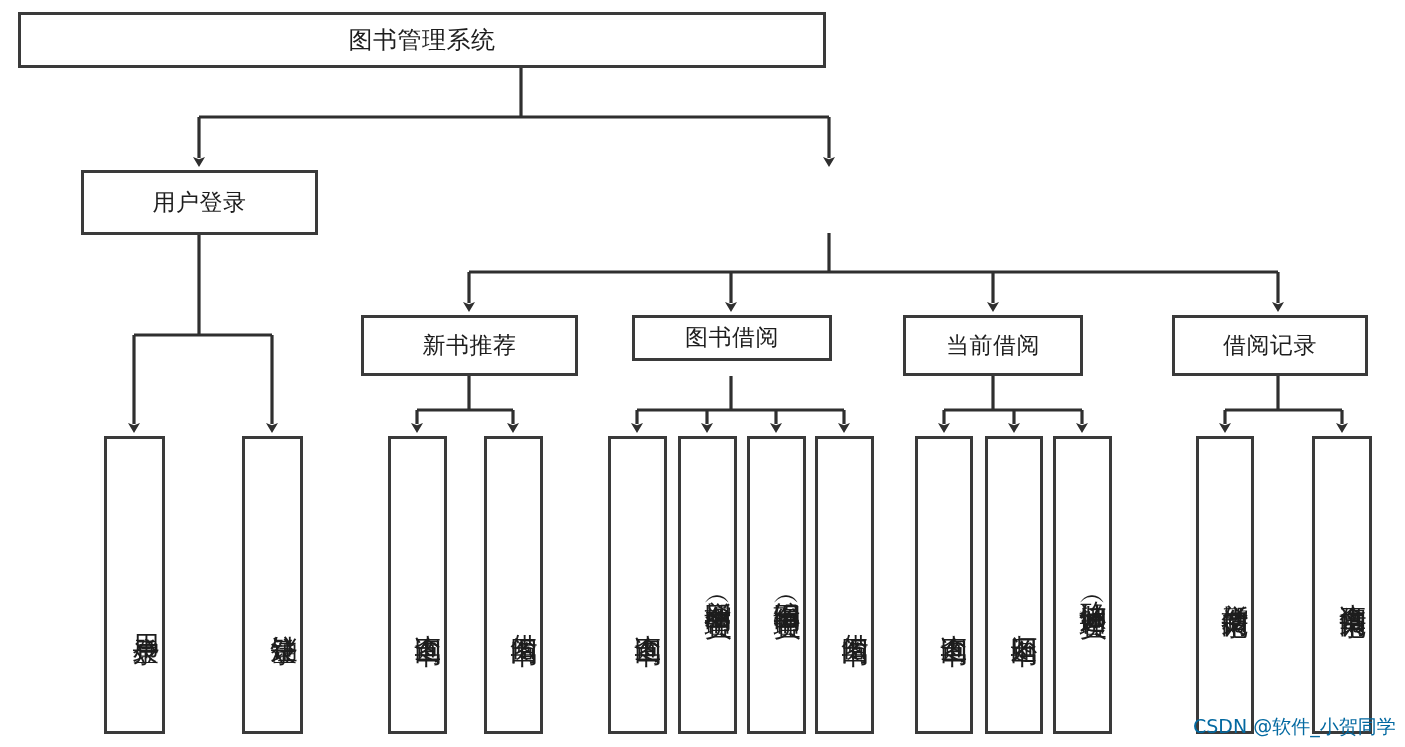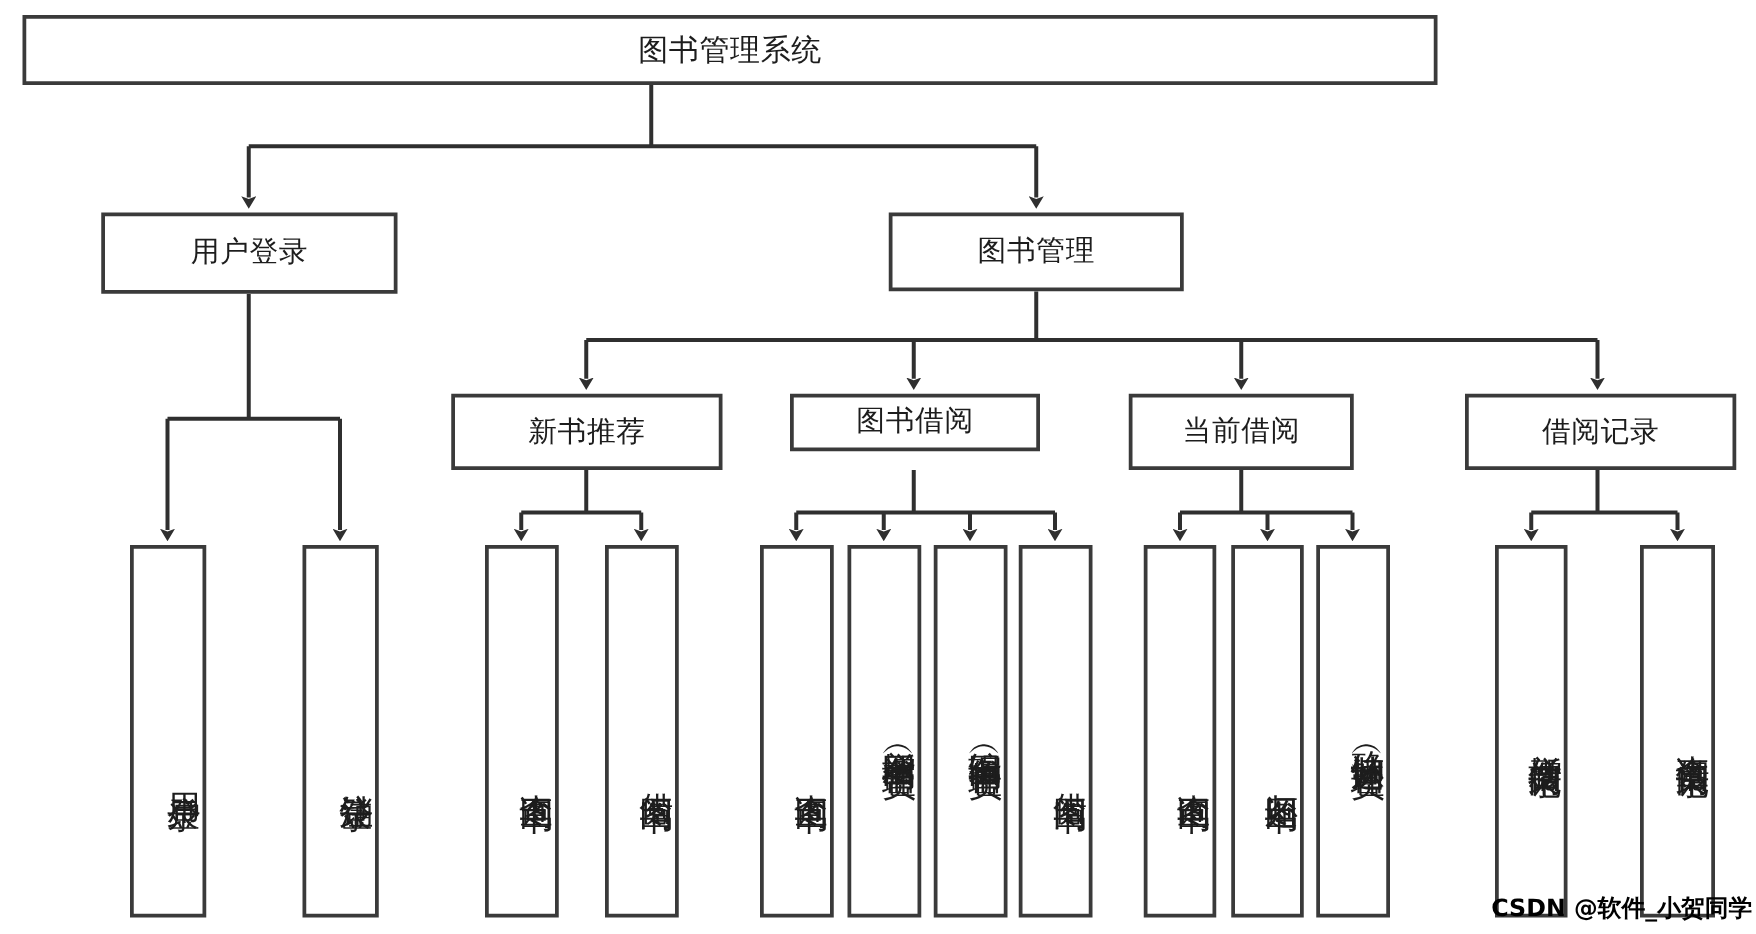--- a/index.html
+++ b/index.html
@@ -61,25 +61,24 @@
     width: 1405px;
     height: 747px;
     z-index: 1;
     pointer-events: none;
   }
   .watermark {
     position: absolute;
     left: 1193px;
     top: 714px;
     font-size: 19px;
-    color: #000000;
+    color: #0369a1;
     white-space: nowrap;
     z-index: 5;
     font-family: "DejaVu Sans", "Liberation Sans", sans-serif;
-    font-weight: bold;
   }
 </style>
 </head>
 <body>
 
 <div id="canvas">
 
   <svg class="connectors" viewBox="0 0 1405 747" xmlns="http://www.w3.org/2000/svg">
     <defs>
       <marker id="arrow" markerWidth="10" markerHeight="12" refX="1" refY="6" orient="auto" markerUnits="userSpaceOnUse">
@@ -123,45 +122,42 @@
       <path d="M 1014 410 L 1014 424" marker-end="url(#arrow)"></path>
       <path d="M 1082 410 L 1082 424" marker-end="url(#arrow)"></path>
 
       <path d="M 1278 376 L 1278 410"></path>
       <path d="M 1225 410 L 1342 410"></path>
       <path d="M 1225 410 L 1225 424" marker-end="url(#arrow)"></path>
       <path d="M 1342 410 L 1342 424" marker-end="url(#arrow)"></path>
     </g>
   </svg>
 
-  <div class="node node-h node-root" style="left:18px; top:12px; width:1132px; height:56px;">
+  <div class="node node-h node-root" style="left:18px; top:12px; width:808px; height:56px;">
     <span>图书管理系统</span>
   </div>
 
   <div class="node node-h" style="left:81px; top:170px; width:237px; height:65px;">
     <span>用户登录</span>
   </div>
 
-  <div class="node node-h" style="left:711px; top:170px; width:236px; height:63px;">
-    <span>图书管理</span>
-  </div>
-
-  <div class="node node-h" style="left:361px; top:315px; width:217px; height:61px;font-family:Liberation Serif, serif;">
+
+  <div class="node node-h" style="left:361px; top:315px; width:217px; height:61px;">
     <span>新书推荐</span>
   </div>
 
   <div class="node node-h" style="left:632px; top:315px; width:200px; height:46px;">
     <span>图书借阅</span>
   </div>
 
   <div class="node node-h" style="left:903px; top:315px; width:180px; height:61px;text-align:center;">
     <span>当前借阅</span>
   </div>
 
-  <div class="node node-h" style="left:1172px; top:315px; width:217px; height:61px;font-family:Liberation Serif, serif;">
+  <div class="node node-h" style="left:1172px; top:315px; width:196px; height:61px;">
     <span>借阅记录</span>
   </div>
 
   <div class="node node-v leaf-short" style="left:104px; top:436px; width:61px; height:298px;">
     <span>用户登录</span>
   </div>
 
   <div class="node node-v leaf-short" style="left:242px; top:436px; width:61px; height:298px;">
     <span>注销登录</span>
   </div>

